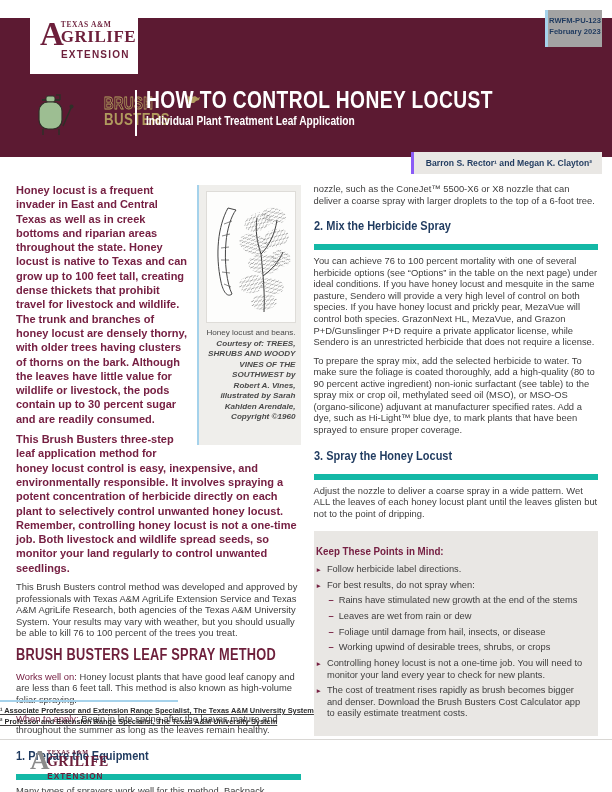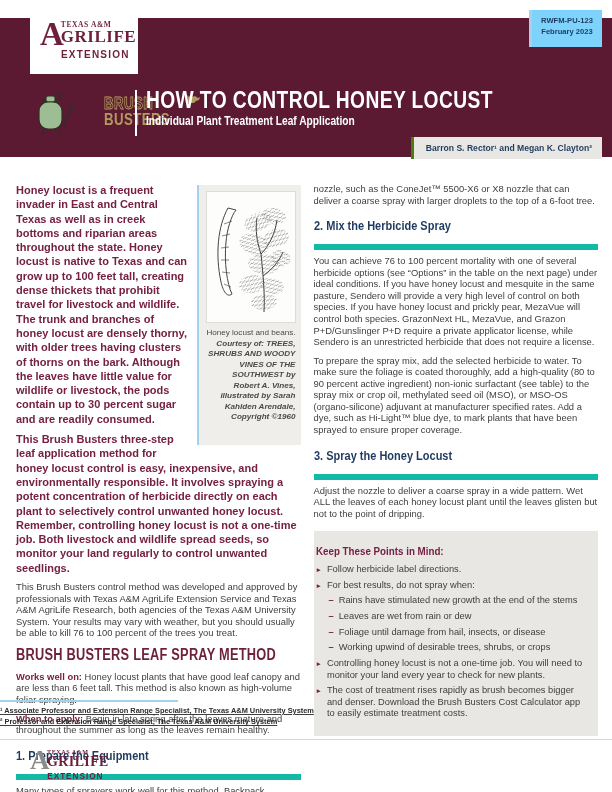--- a/index.html
+++ b/index.html
@@ -11,43 +11,43 @@
   }
   
   .band { position:absolute; left:0; top:18px; width:612px; height:139px; background:#5c1a32; }
   .agl-box { position:absolute; left:30px; top:14px; width:108px; height:60px; background:#fff; padding:6px 0 0 10px; }
   .agl-main { display:flex; align-items:flex-start; }
   .agl-A { font-family:"Liberation Serif", serif; font-size:33px; line-height:0.85; color:#6d1f3b; font-weight:bold; }
   .agl-right { margin-left:-3px; }
   .agl-top { font-family:"Liberation Serif", serif; font-size:7.5px; letter-spacing:0.6px; color:#6d1f3b; font-weight:bold; }
   .agl-rest { font-family:"Liberation Serif", serif; font-size:17px; line-height:0.9; letter-spacing:0.5px; color:#6d1f3b; font-weight:bold; }
   .agl-ext { font-size:10px; font-weight:bold; letter-spacing:1.2px; color:#6d1f3b; margin:1px 0 0 21px; }
-  .pub-box { position:absolute; right:10px; top:10px; width:73px; height:37px; background:#7dd3fc;
+  .pub-box { position:absolute; right:10px; top:10px; width:57px; height:37px; background:#a3a3a3;
     border-left:3px solid #a5d2eb; text-align:center; padding-top:5px;
     font-size:7.6px; font-weight:bold; color:#1f3a5f; line-height:1.45; }
   .bb-logo { position:absolute; left:34px; top:88px; display:flex; align-items:center;gap:28px; }
   .bb-text { margin-left:2px; line-height:0.92; position:relative; }
   .bb-line { display:inline-block; font-size:17px; font-weight:bold; letter-spacing:0.5px;
     transform:scaleX(0.78); transform-origin:0 50%; white-space:nowrap; }
   .bb-brush { color:#5c1a32; -webkit-text-stroke:0.8px #b09a5e; text-shadow:0 0 1px #b09a5e; }
   .bb-busters { color:#b09a5e; }
   .bb-deer { position:absolute; right:-12px; top:-4px; }
   .hdr-divider { position:absolute; left:135px; top:90px; width:2px; height:46px; background:#ffffff; }
   .hdr-title { position:absolute; left:146px; top:86px; color:#ffffff; font-size:24px; font-weight:bold;
     transform:scaleX(0.8); transform-origin:0 0; white-space:nowrap; letter-spacing:0.5px; }
   .hdr-subtitle { position:absolute; left:146px; top:114px; color:#ffffff; font-size:12px; font-weight:bold;
     transform:scaleX(0.85); transform-origin:0 0; white-space:nowrap; }
-  .author-box { position:absolute; right:10px; top:137px; background:#e9e7e4; border-left:3px solid #4d7c0f;
+  .author-box { position:absolute; right:10px; top:152px; background:#e9e7e4; border-left:3px solid #8b5cf6;
     padding:6px 10px 6px 12px; font-size:8.6px; font-weight:bold; color:#1f3a5f; }
   
   .content { position:absolute; left:16px; top:183px; width:582px; display:flex; gap:13px; }
   .col { width:284.5px; }
   p { font-size:9.4px; line-height:1.23; margin-bottom:7px; color:#3f3e3e; }
   p.maroon { color:#762043; font-weight:bold; font-size:11px; line-height:1.3; margin-bottom:6px; }
-  .mlabel { color:#762043; font-weight:bold; }
+  .mlabel { color:#762043; font-weight:normal; }
   .h2wrap { margin:3px 0 7px 0; }
   .h2wrap span { display:inline-block; color:#6d1f3b; font-size:16px; font-weight:bold; letter-spacing:0.3px;
     transform:scaleX(0.8); transform-origin:0 50%; white-space:nowrap; }
   .h3 { border-bottom:6px solid #14b8a6; padding-bottom:10px; margin:10px 0 5px 0; }
   .h3 span { display:inline-block; color:#1f3a5f; font-size:12.5px; font-weight:bold;
     transform:scaleX(0.88); transform-origin:0 60%; white-space:nowrap; }
   
   .fig { float:right; width:104px; margin:2px 0 4px 8px; background:#efeeeb;
     border-left:2px solid #a5d2eb; padding:6px 5px 22px 7px; }
   .fig-img { background:#fdfdfc; border:1px solid #dedcd8; height:132px; display:flex; align-items:center; justify-content:center; }

